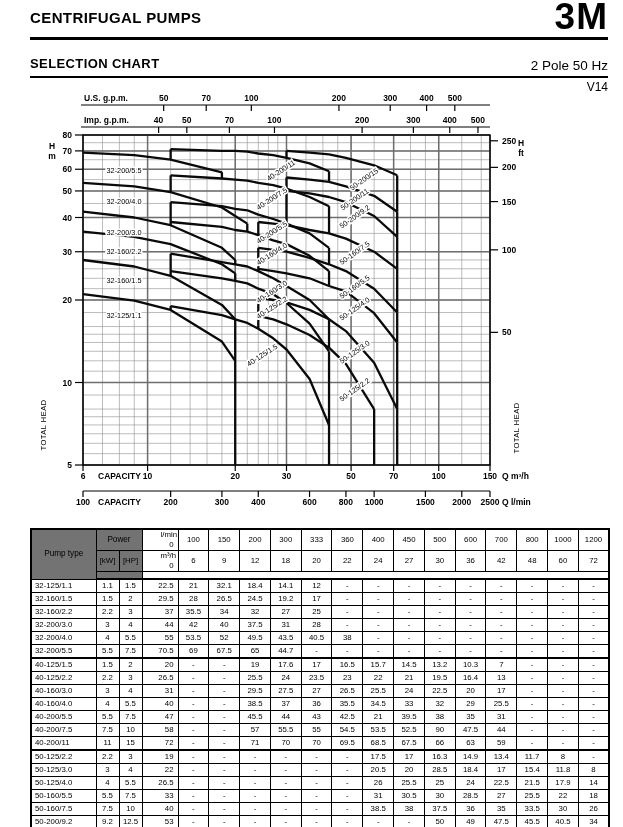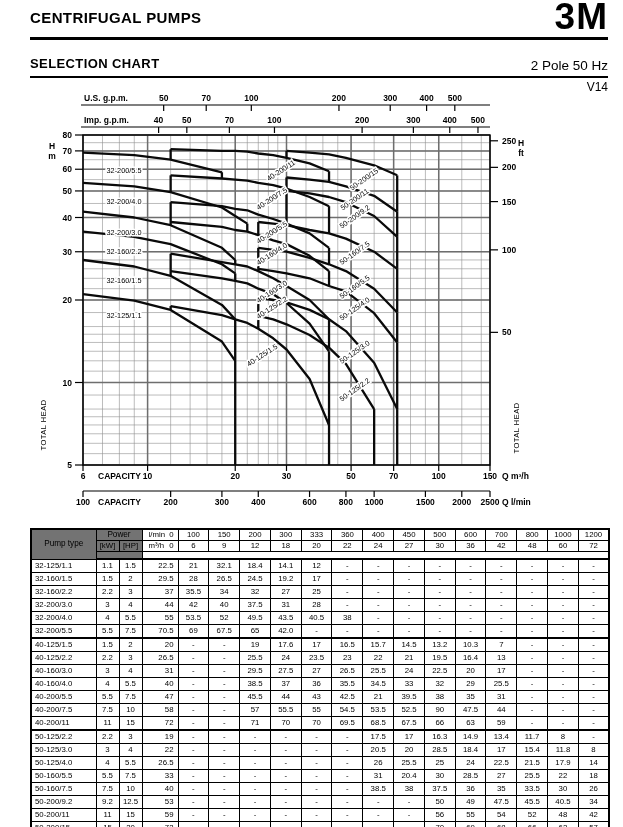--- a/index.html
+++ b/index.html
@@ -12,21 +12,21 @@
   .hdr-section{left:30px;top:56px;font-size:13px;font-weight:bold;letter-spacing:.4px;}
   .hdr-sub{right:15px;top:58px;font-size:13.5px;margin-left:32px;}
   .rule2{top:76px;height:2px;}
   .hdr-version{right:15px;top:80px;font-size:12px;}
   #chart{left:0;top:0;}
   #pump-table{position:absolute;left:30px;top:528px;width:578px;table-layout:fixed;border-collapse:collapse;border:2px solid #000;font-size:7.8px;}
   #pump-table th,#pump-table td{border:1px solid #000;padding:0;text-align:center;font-weight:normal;line-height:10px;white-space:nowrap;overflow:hidden;}
   #pump-table td{height:12px;}
   #pump-table .g{background:#737373;}
   #pump-table .hbig{font-size:8.2px;}
-  #pump-table .unitcell .u{float:left;padding-left:6px;}
+  #pump-table .unitcell .u{float:left;padding-left:18px;}
   #pump-table .unitcell .z{float:right;padding-right:4px;}
   #pump-table .pump-cell{text-align:left;padding-left:3px;}
   #pump-table .c0{text-align:right;padding-right:4px;}
   #pump-table tr.sep td{border-top:2px solid #000;}
   #pump-table tr.strip th{border-bottom:2px solid #000;height:6px;line-height:6px;}
   #pump-table tr.strip th.nb{border-left:none;border-right:none;}
 </style>
 </head>
 <body>
 
@@ -496,21 +496,21 @@
           <td>-</td>
         </tr>
         <tr>
           <td class="pump-cell">32-200/5.5</td>
           <td>5.5</td>
           <td>7.5</td>
           <td class="c0">70.5</td>
           <td>69</td>
           <td>67.5</td>
           <td>65</td>
-          <td>42.0</td>
+          <td>44.7</td>
           <td>-</td>
           <td>-</td>
           <td>-</td>
           <td>-</td>
           <td>-</td>
           <td>-</td>
           <td>-</td>
           <td>-</td>
           <td>-</td>
           <td>-</td>
@@ -720,21 +720,21 @@
           <td>5.5</td>
           <td>7.5</td>
           <td class="c0">33</td>
           <td>-</td>
           <td>-</td>
           <td>-</td>
           <td>-</td>
           <td>-</td>
           <td>-</td>
           <td>31</td>
-          <td>20.4</td>
+          <td>30.5</td>
           <td>30</td>
           <td>28.5</td>
           <td>27</td>
           <td>25.5</td>
           <td>22</td>
           <td>18</td>
         </tr>
         <tr>
           <td class="pump-cell">50-160/7.5</td>
           <td>7.5</td>

